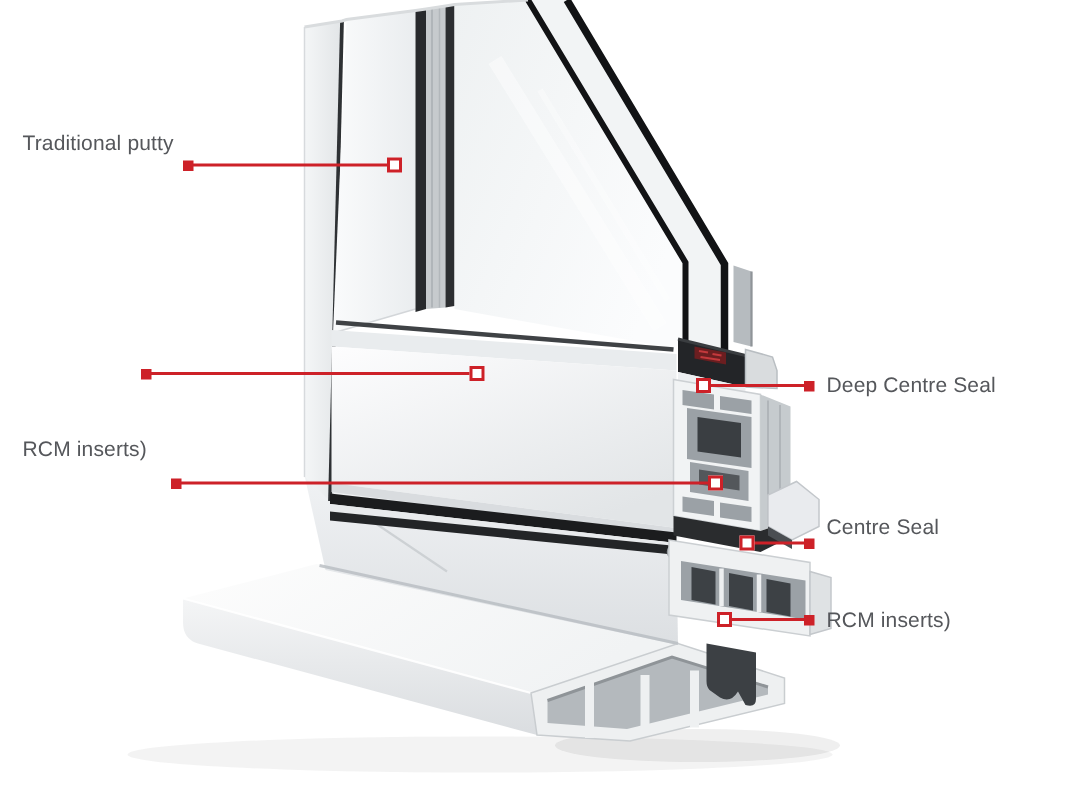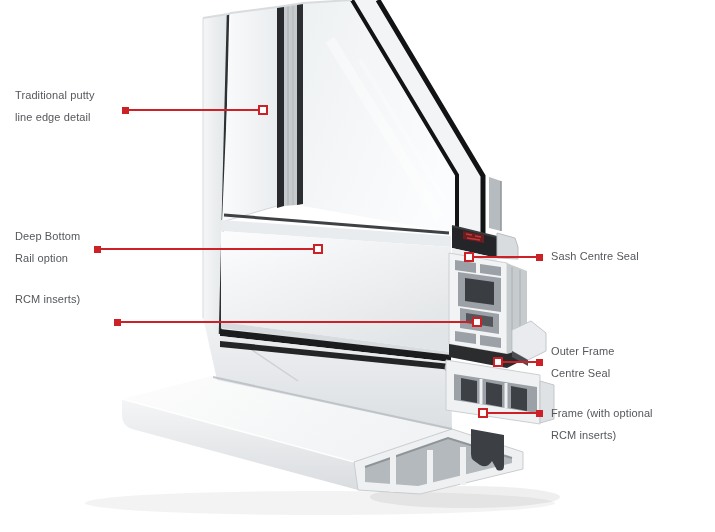--- a/index.html
+++ b/index.html
@@ -9,21 +9,21 @@
     background:#ffffff;
     overflow:hidden;
     font-family:"Liberation Sans", sans-serif;
     --red:#cd2128;
     --txt:#55575b;
   }
   .stage svg{position:absolute;left:0;top:0;}
   .callout{
     position:absolute;
     color:var(--txt);
-    font-size:11px;
+    font-size:14px;
     line-height:21.5px;
     letter-spacing:.1px;
     white-space:nowrap;
   }
   .callout span{display:block;}
   .leader{position:absolute;height:2px;background:var(--red);}
   .leader .sq-filled{position:absolute;width:7px;height:7px;background:var(--red);top:-2.5px;}
   .leader .sq-open{position:absolute;width:6px;height:6px;border:2px solid var(--red);background:#fff;top:-4px;}
   .leader.text-left .sq-filled{left:-3px;}
   .leader.text-left .sq-open{right:-5px;}
@@ -171,38 +171,31 @@
       <path d="M511,386 L527,389 L527,411 L511,408 Z" fill="#3d4145"></path>
       <path d="M481,379 L481,404 M506,383 L506,408" stroke="#eef0f1" stroke-width="3"></path>
       <path d="M471,429 L504,435 L504,466 Q504,472 497,470 L492,461 Q487,469 480,465 L473,460 Q471,458 471,454 Z" fill="#3c4044"></path>
     </g>
 
     <path d="M203,18 L228,14 L231,13 L277,7 L284,6 L297,4 L303,3 L352,0" stroke="#d9dcde" stroke-width="2" fill="none"></path>
   </svg>
 
   <div class="callout" style="left:15px;top:85px">
     <span>Traditional putty</span>
-    <span>line edge detail</span>
-  </div>
-  <div class="callout" style="left:15px;top:226px">
-    <span>Deep Bottom</span>
-    <span>Rail option</span>
   </div>
   <div class="callout" style="left:15px;top:289px">
     <span>RCM inserts)</span>
   </div>
   <div class="callout" style="left:551px;top:246px">
-    <span>Sash Centre Seal</span>
+    <span>Deep Centre Seal</span>
   </div>
   <div class="callout" style="left:551px;top:341px">
-    <span>Outer Frame</span>
     <span>Centre Seal</span>
   </div>
   <div class="callout" style="left:551px;top:403px">
-    <span>Frame (with optional</span>
     <span>RCM inserts)</span>
   </div>
 
   <div class="leader text-left" style="left:125px;top:109px;width:138px">
     <span class="sq-filled"></span>
     <span class="sq-open"></span>
   </div>
   <div class="leader text-left" style="left:97px;top:248px;width:221px">
     <span class="sq-filled"></span>
     <span class="sq-open"></span>

